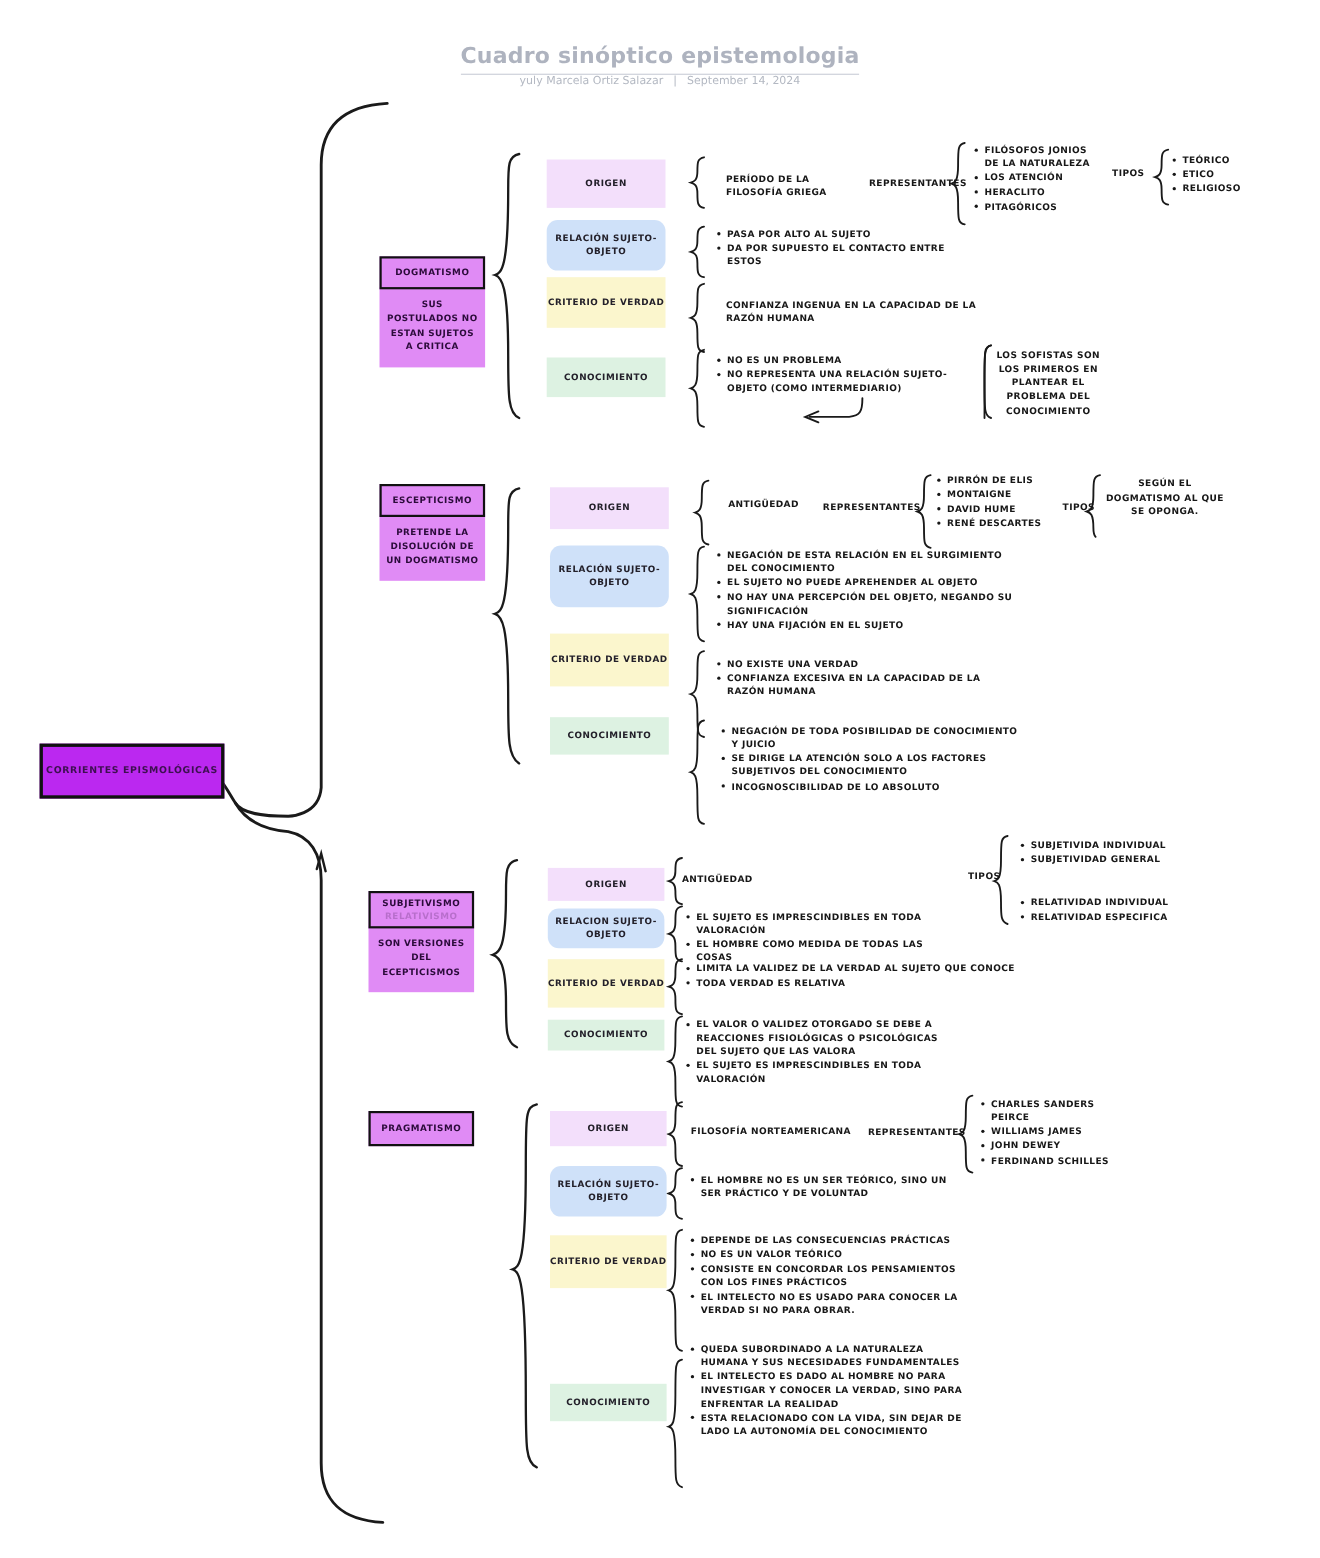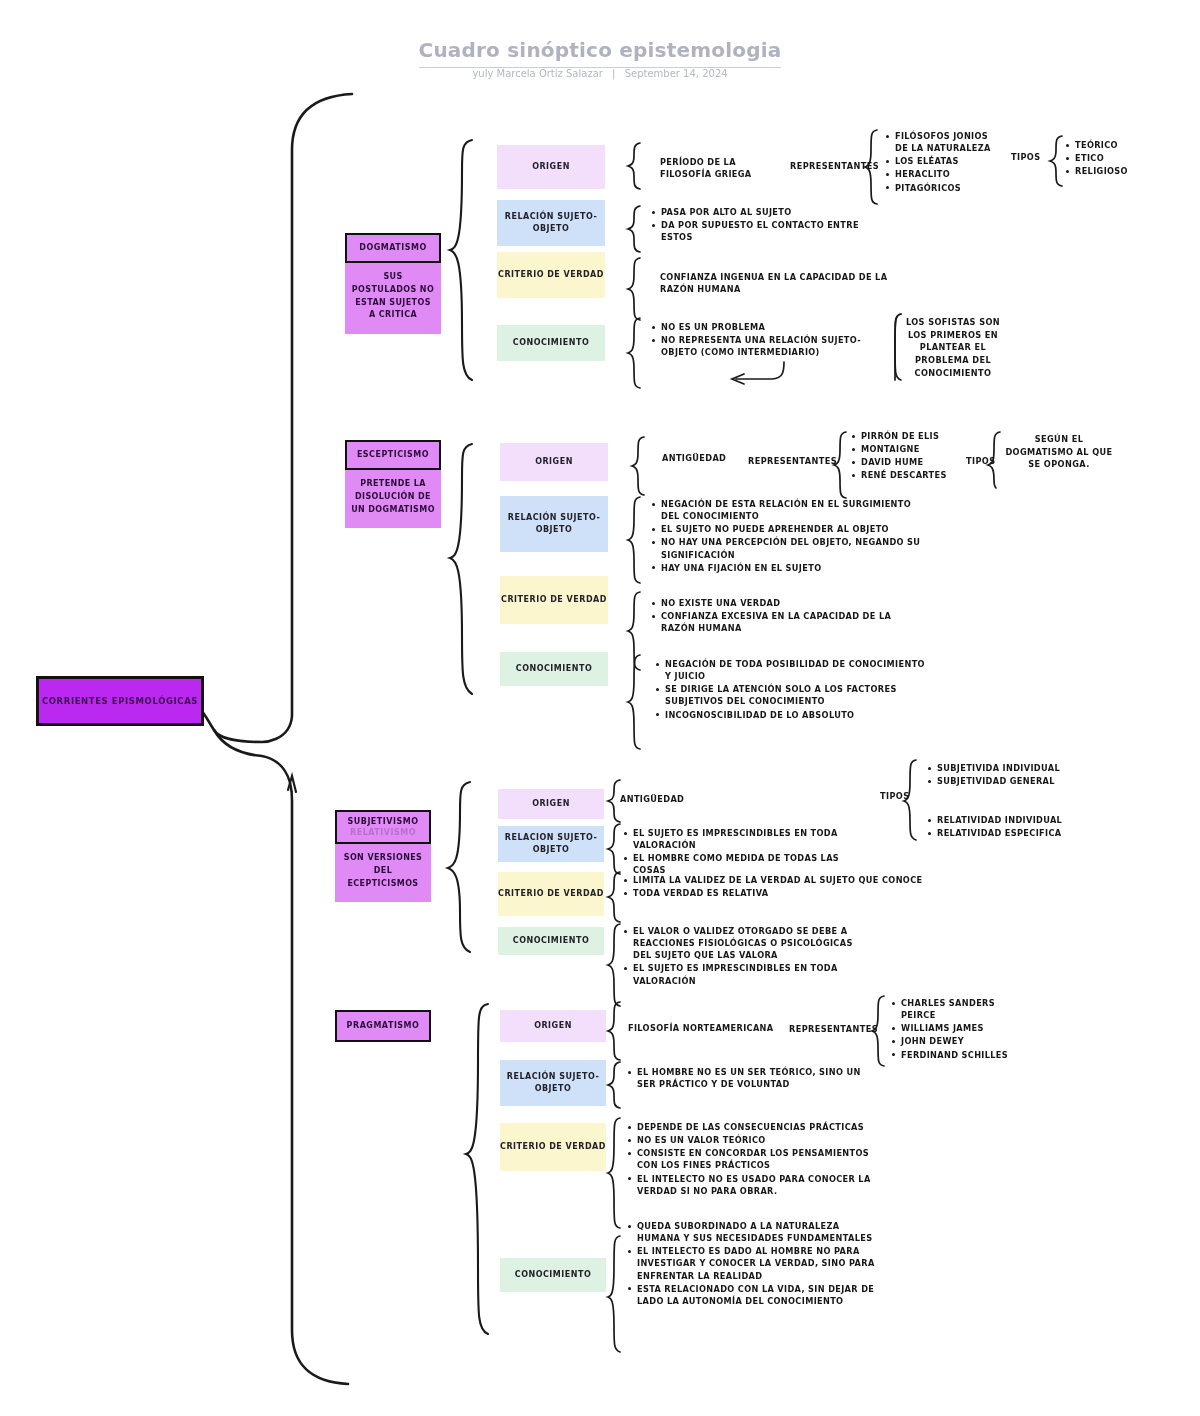--- a/index.html
+++ b/index.html
@@ -59,21 +59,21 @@
   .b-pra{left:335px;top:1010px;}
 
   
   .chip{
     position:absolute;box-sizing:border-box;
     display:flex;align-items:center;justify-content:center;text-align:center;
     font-size:8px;font-weight:bold;color:#23202a;line-height:1.45;
     letter-spacing:.5px;
   }
   .c-origen{background:#f3dffb;}
-  .c-rel{background:#cfe1f9;}
+  .c-rel{background:#cfe1f9;border-radius:10px;}
   .c-cri{background:#fbf6cd;}
   .c-con{background:#ddf2e2;}
 
   
   .txt{
     position:absolute;
     font-size:8.2px;font-weight:bold;color:#171717;
     letter-spacing:.35px;line-height:1.48;
   }
   .txt ul{margin:0;padding:0;list-style:none;}
@@ -177,21 +177,21 @@
   <div class="chip c-origen" style="left:497px;top:145px;width:108px;height:44px;">ORIGEN</div>
   <div class="chip c-rel" style="left:497px;top:200px;width:108px;height:46px;">RELACIÓN SUJETO-OBJETO</div>
   <div class="chip c-cri" style="left:497px;top:252px;width:108px;height:46px;">CRITERIO DE VERDAD</div>
   <div class="chip c-con" style="left:497px;top:325px;width:108px;height:36px;">CONOCIMIENTO</div>
 
   <div class="txt" style="left:660px;top:156px;width:130px;">PERÍODO DE LA FILOSOFÍA GRIEGA</div>
   <div class="lbl" style="left:790px;top:161px;">REPRESENTANTES</div>
   <div class="txt" style="left:886px;top:130px;width:110px;">
     <ul>
       <li>FILÓSOFOS JONIOS DE LA NATURALEZA</li>
-      <li>LOS ELÉATAS</li>
+      <li>LOS ATENCIÓN</li>
       <li>HERACLITO</li>
       <li>PITAGÓRICOS</li>
     </ul>
   </div>
   <div class="lbl" style="left:1011px;top:152px;">TIPOS</div>
   <div class="txt" style="left:1066px;top:139px;width:110px;">
     <ul>
       <li>TEÓRICO</li>
       <li>ETICO</li>
       <li>RELIGIOSO</li>

